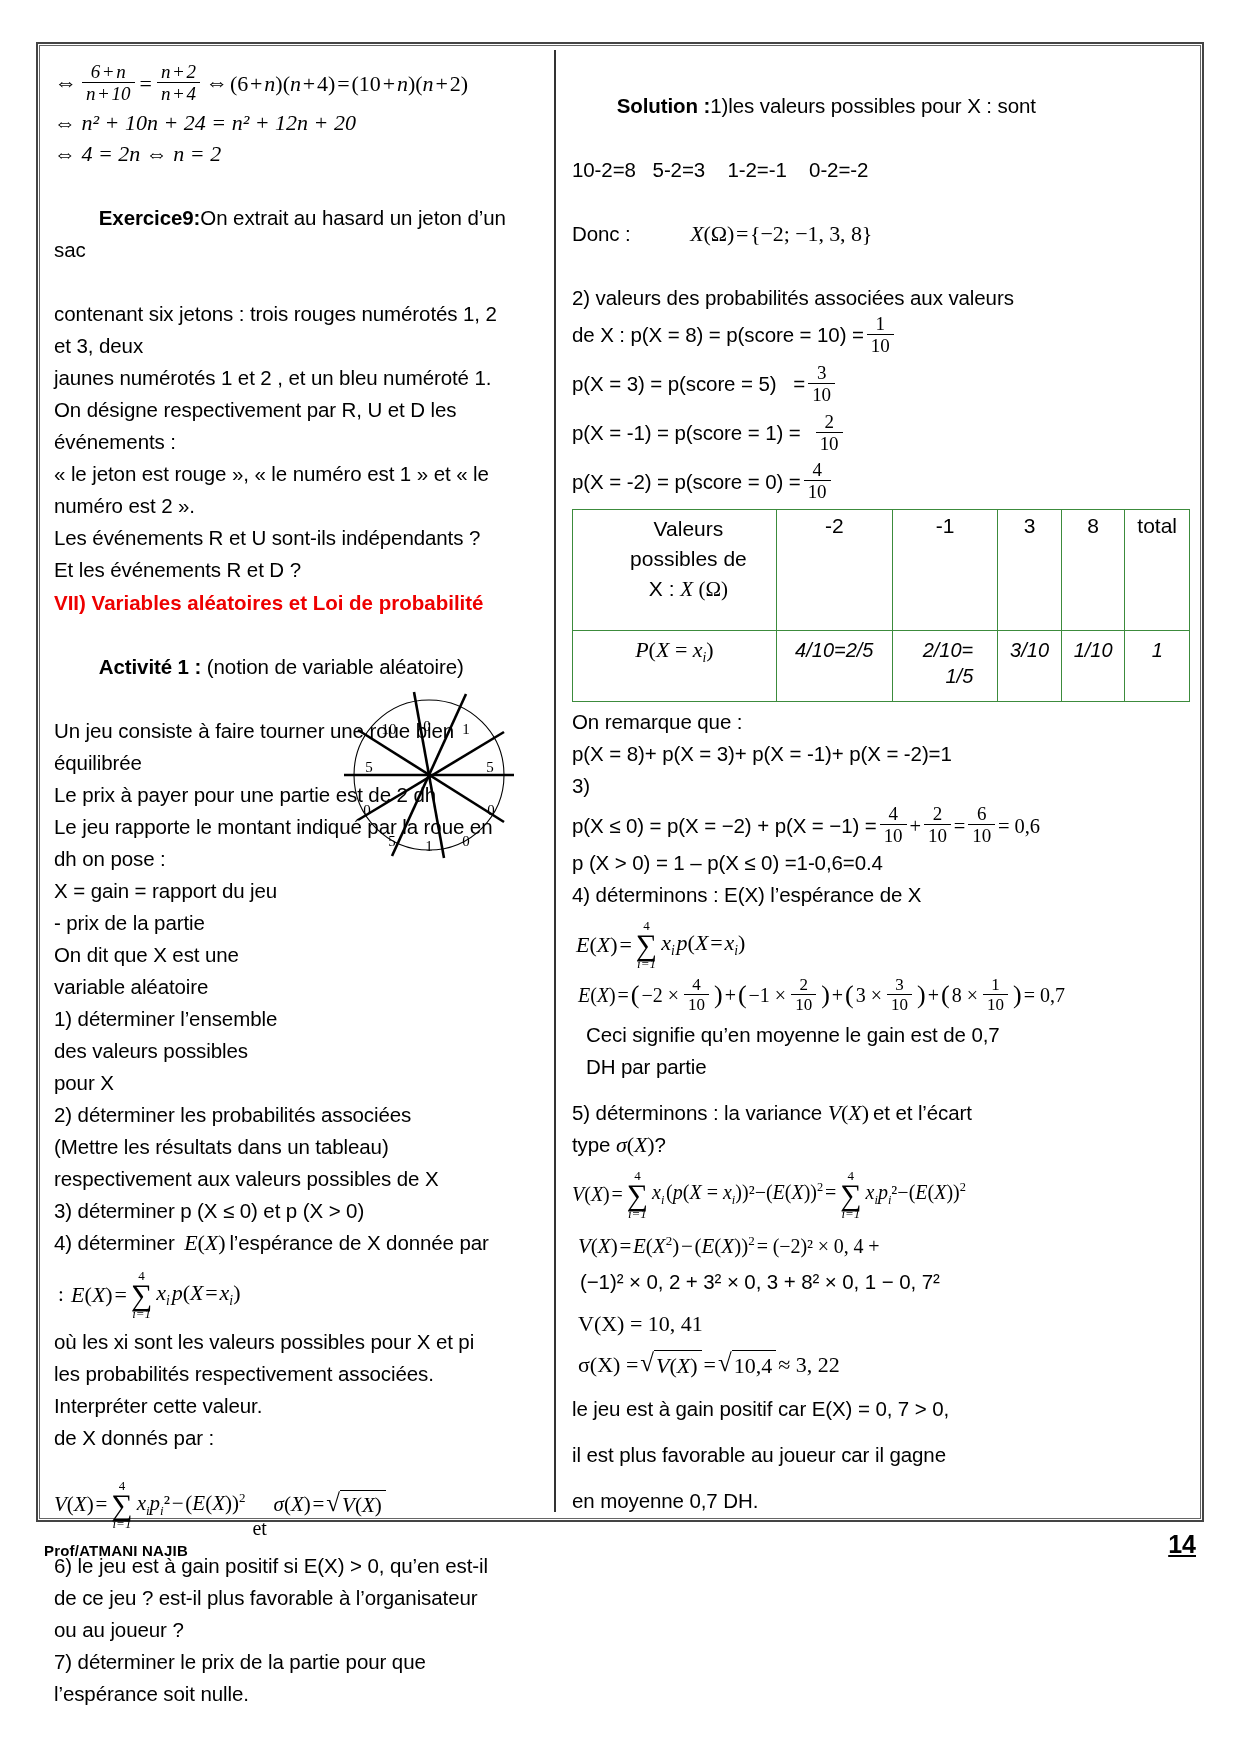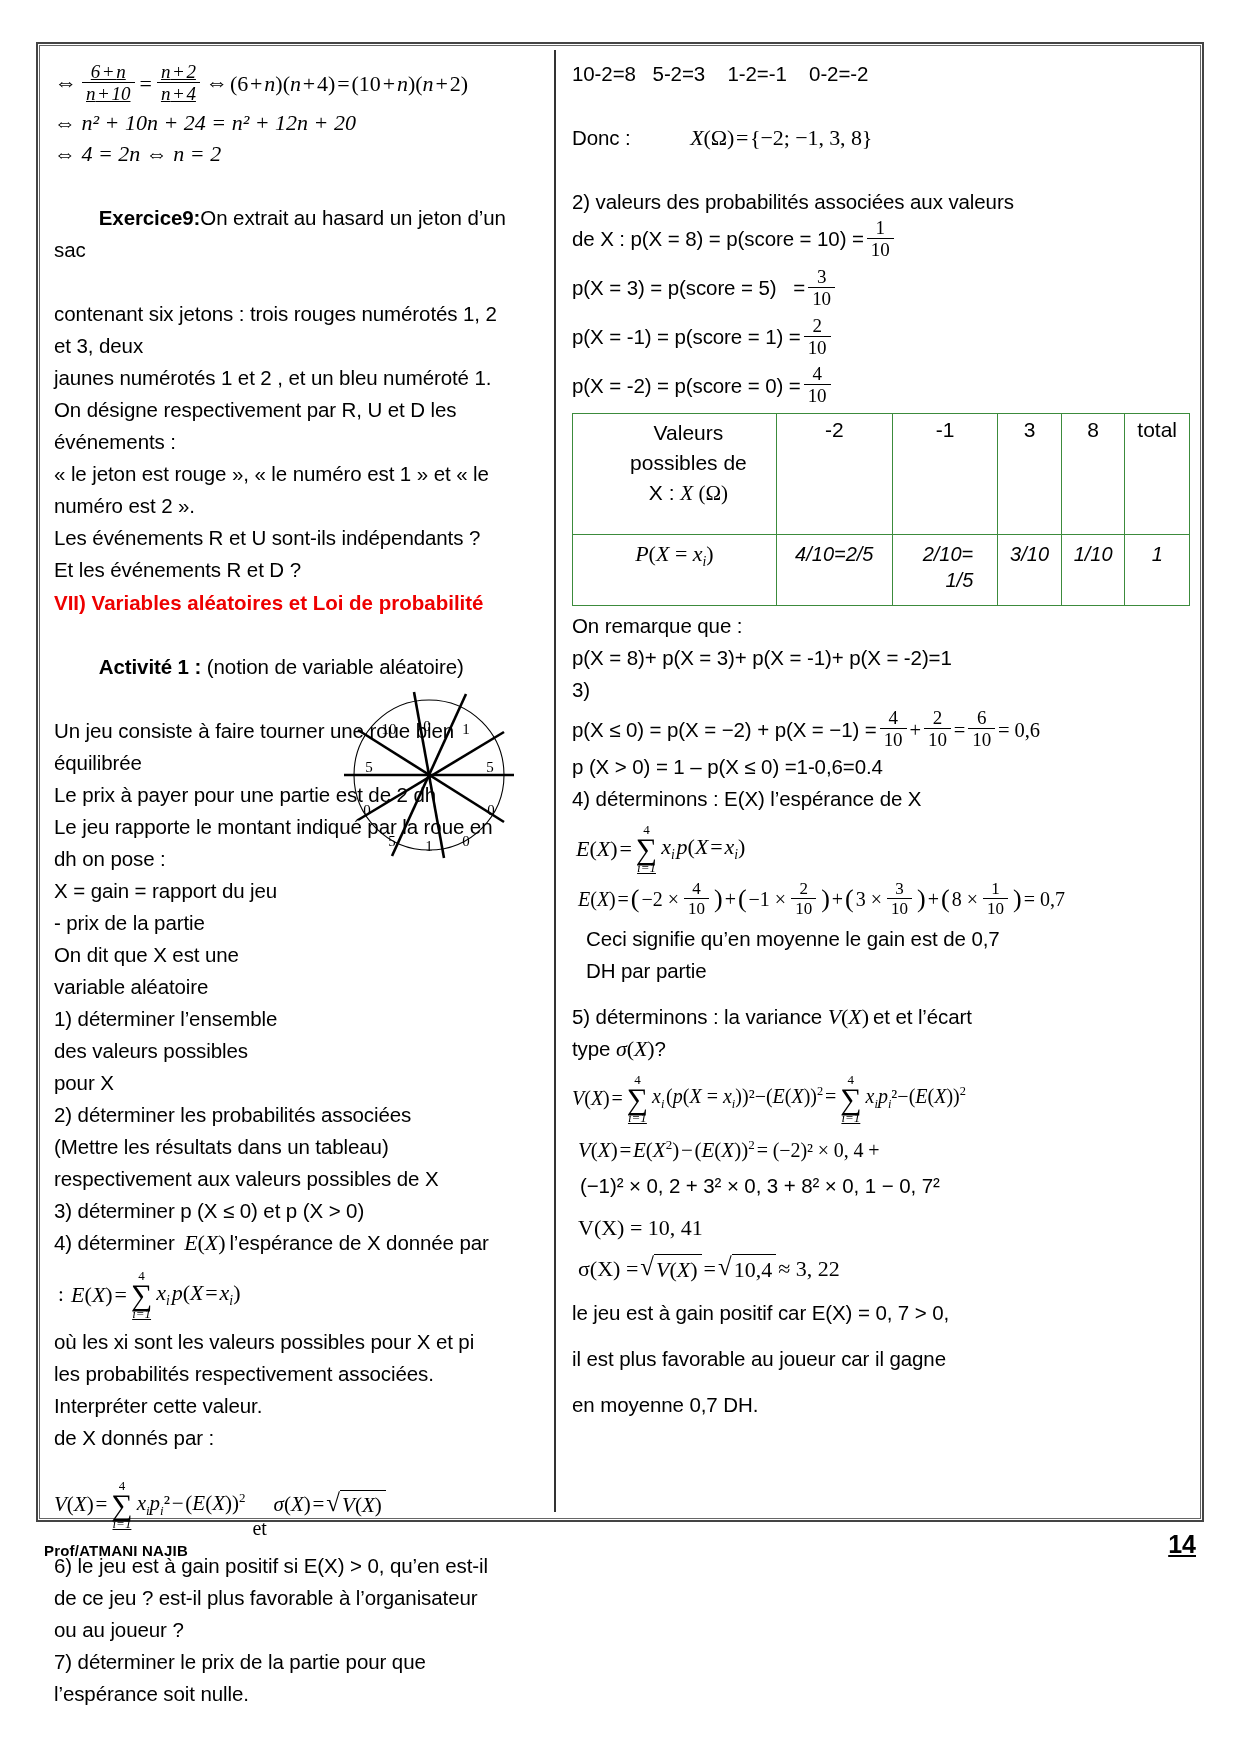--- a/index.html
+++ b/index.html
@@ -75,21 +75,21 @@
   
   .math {
     font-family: "Liberation Serif", serif;
     font-size: 22px;
     line-height: 1.25;
     display: flex;
     align-items: center;
     flex-wrap: wrap;
     gap: 2px;
   }
-  .math .it { font-style: italic; text-decoration: underline; }
+  .math .it { font-style: italic; }
   .math-row { margin: 4px 0 2px 0; }
   .frac {
     display: inline-flex;
     flex-direction: column;
     align-items: center;
     vertical-align: middle;
     margin: 0 3px;
     font-family: "Liberation Serif", serif;
   }
   .frac .num {
@@ -328,20 +328,23 @@
           </g>
         </svg>
       </div>
 
     </div>
 
     <div class="col-divider"></div>
 
     <div class="col-right">
 
+      <div class="txt">
+        <b class="bold">Solution :</b><span>1)les valeurs possibles pour X : sont</span>
+      </div>
 
       <div class="txt">10-2=8   5-2=3    1-2=-1    0-2=-2</div>
 
       <div class="txt" style="display:flex;align-items:center;">
         <span>Donc : </span>
         <span class="up-serif" style="font-size:22px;">
           <i>X</i>(Ω) = {−2; −1, 3, 8}
         </span>
       </div>
 
@@ -356,21 +359,21 @@
       </div>
 
       <div class="txt" style="display:flex;align-items:center;margin-top:6px;">
         <span>p(X = 3) = p(score = 5)   =</span>
         <span class="frac">
           <span class="num">3</span>
           <span class="den">10</span>
         </span>
       </div>
 
-      <div class="txt" style="display:flex;align-items:center;margin-top:6px;">
+      <div class="txt" style="display:flex;align-items:center;margin-top:6px;gap:12px;">
         <span>p(X = -1) = p(score = 1) =</span>
         <span class="frac">
           <span class="num">2</span>
           <span class="den">10</span>
         </span>
       </div>
 
       <div class="txt" style="display:flex;align-items:center;margin-top:6px;">
         <span>p(X = -2) = p(score = 0) =</span>
         <span class="frac">

